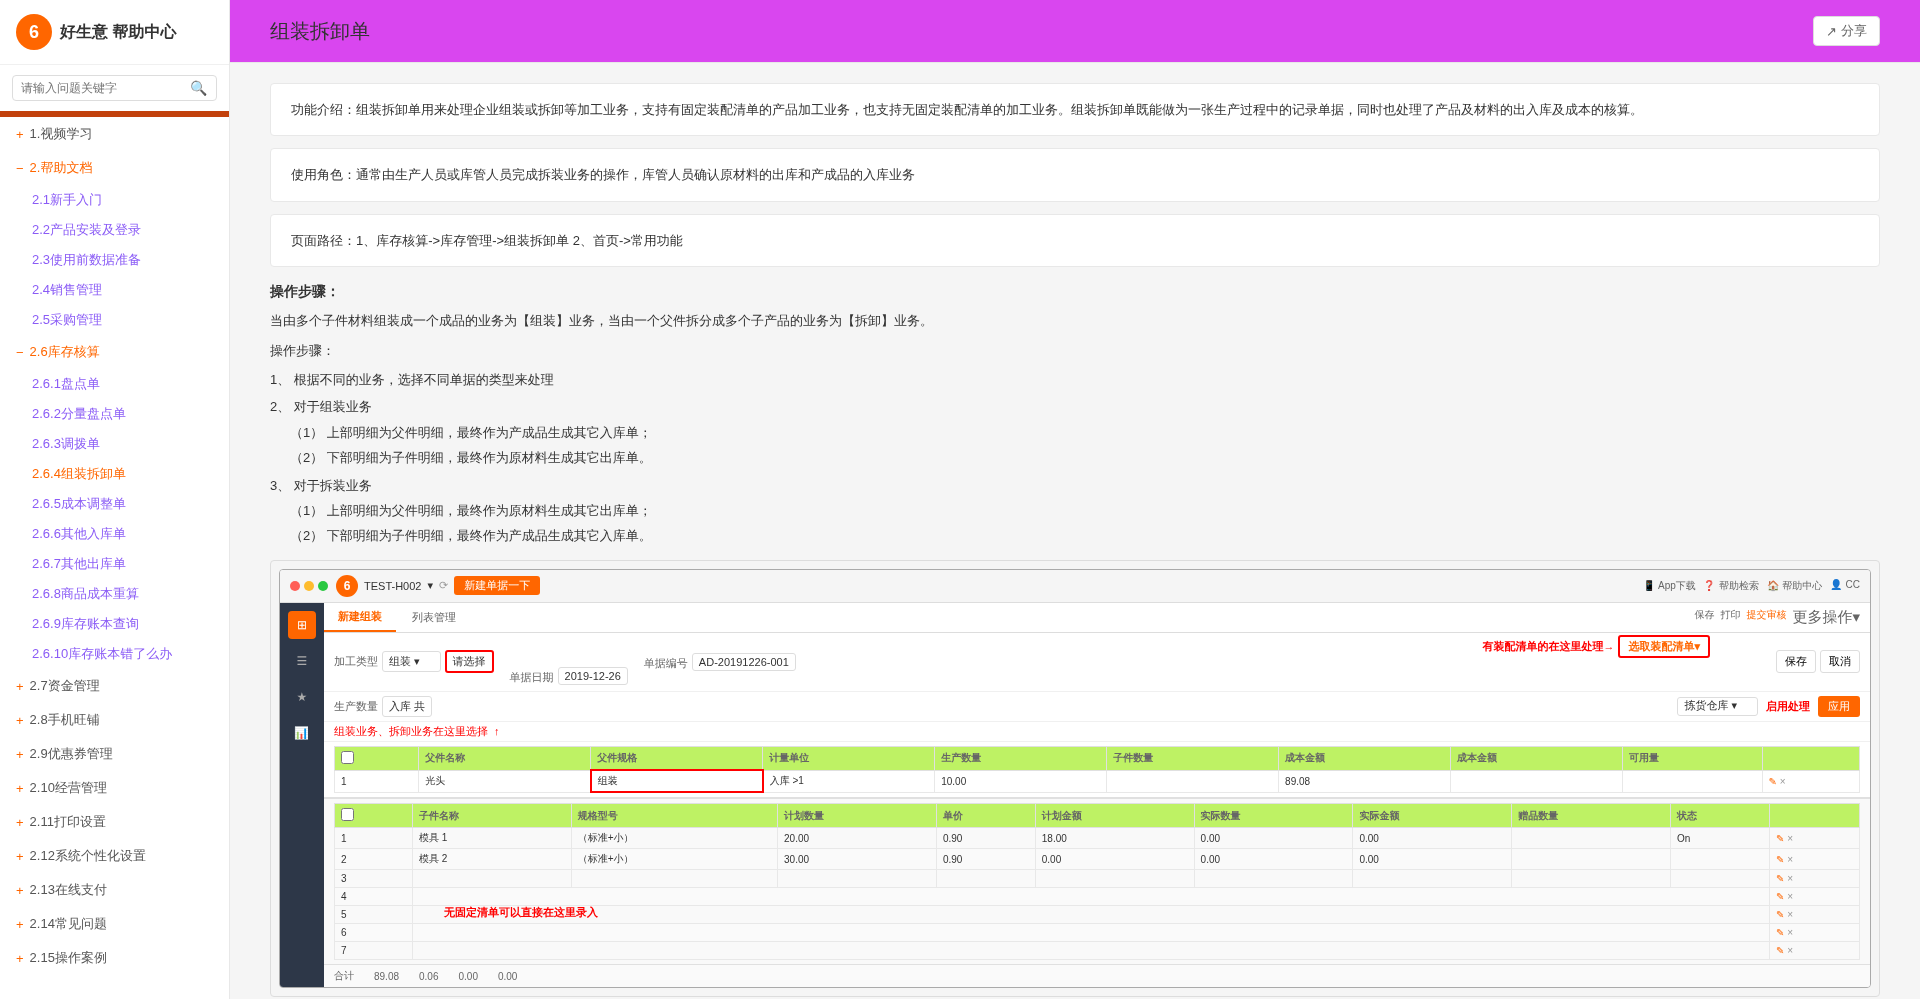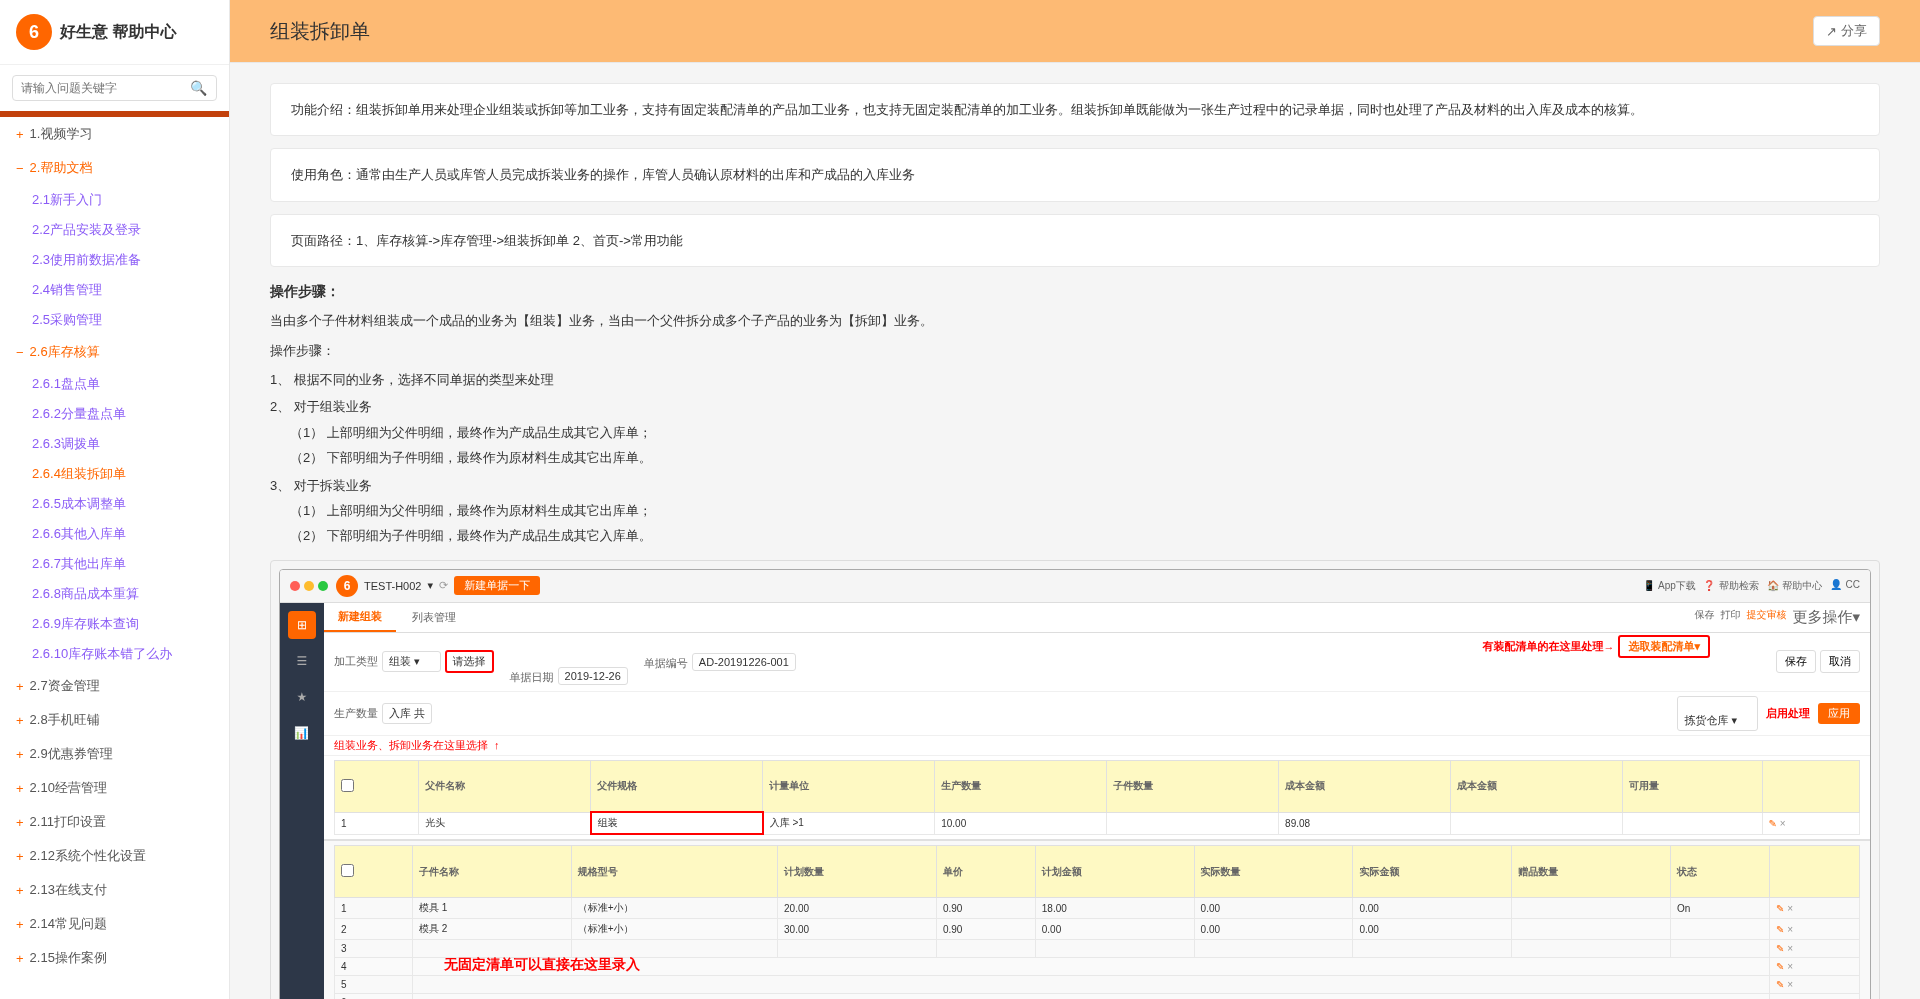--- a/index.html
+++ b/index.html
@@ -67,21 +67,21 @@
 
     
     .main-content {
       flex: 1;
       overflow-y: auto;
       background: #f5f5f5;
       padding: 0;
     }
 
     .content-header {
-      background: #fdba74;
+      background: #d946ef;
       padding: 16px 40px;
       display: flex;
       align-items: center;
       justify-content: space-between;
       border-bottom: 1px solid #e8e8e8;
     }
     .page-title { font-size: 20px; font-weight: normal; color: #333; }
     .share-btn {
       display: flex; align-items: center; gap: 4px;
       border: 1px solid #ddd; border-radius: 4px;
@@ -130,23 +130,23 @@
     .numbered-list .list-item { margin: 4px 0; font-size: 13px; color: #333; line-height: 1.8; }
     .numbered-list .sub-list { margin-left: 20px; }
     .numbered-list .sub-list .sub-item-text { font-size: 13px; color: #333; line-height: 1.8; margin: 2px 0; }
 
     .ss-table {
       width: 100%;
       border-collapse: collapse;
       font-size: 10px;
     }
     .ss-table th {
-      background: #fef9c3;
+      background: #bef264;
       border: 1px solid #e0e0e0;
-      padding: 18px 6px;
+      padding: 4px 6px;
       text-align: left;
       color: #666;
       white-space: nowrap;
     }
     .ss-table td {
       border: 1px solid #e8e8e8;
       padding: 3px 6px;
       color: #333;
     }
     .ss-table tr:nth-child(even) td { background: #fafafa; }
@@ -427,21 +427,21 @@
               </div>
             </div>
 
             <div style="background:#fff;padding:4px 10px;border-bottom:1px solid #f0f0f0;display:flex;align-items:center;gap:16px;font-size:11px;position:relative;">
               <div style="display:flex;align-items:center;gap:4px;">
                 <span style="color:#666;">生产数量</span>
                 <span style="border:1px solid #ddd;border-radius:3px;padding:2px 6px;font-size:11px;">入库 共</span>
               </div>
 
               <div style="margin-left:auto;display:flex;align-items:center;gap:8px;">
-                <span style="border:1px solid #ddd;border-radius:3px;padding:16px 20px 2px 6px;font-size:11px;">拣货仓库 ▾</span>
+                <span style="border:1px solid #ddd;border-radius:3px;padding:0 20px 2px 6px;font-size:11px;">拣货仓库 ▾</span>
                 <span style="color:#f00;font-size:11px;font-weight:bold;">启用处理</span>
                 <button style="background:#f60;color:#fff;border:none;border-radius:3px;padding:3px 10px;font-size:11px;">应用</button>
               </div>
             </div>
 
             <div style="background:#fff;padding:2px 10px;border-bottom:1px solid #f0f0f0;font-size:11px;display:flex;align-items:center;gap:6px;position:relative;">
               <span style="color:#f00;font-weight:normal;font-size:11px;">组装业务、拆卸业务在这里选择</span>
               <span style="color:#f00;">↑</span>
             </div>
 
@@ -476,21 +476,21 @@
                       <span style="color:#f60;cursor:pointer;">✎</span>
                       <span style="color:#999;cursor:pointer;">×</span>
                     </td>
                   </tr>
                 </tbody>
               </table>
             </div>
 
             <div style="padding:4px 10px;background:#f9f9f9;border-top:2px solid #e0e0e0;position:relative;">
 
-              <div style="position:absolute;bottom:60px;left:120px;color:#f00;font-size:14px;font-weight:bold;">无固定清单可以直接在这里录入</div>
+              <div style="position:absolute;bottom:44px;left:120px;color:#f00;font-size:11px;font-weight:bold;">无固定清单可以直接在这里录入</div>
               <table class="ss-table">
                 <thead>
                   <tr>
                     <th><input type="checkbox" style=""></th>
                     <th>子件名称</th>
                     <th>规格型号</th>
                     <th>计划数量</th>
                     <th>单价</th>
                     <th>计划金额</th>
                     <th>实际数量</th>

